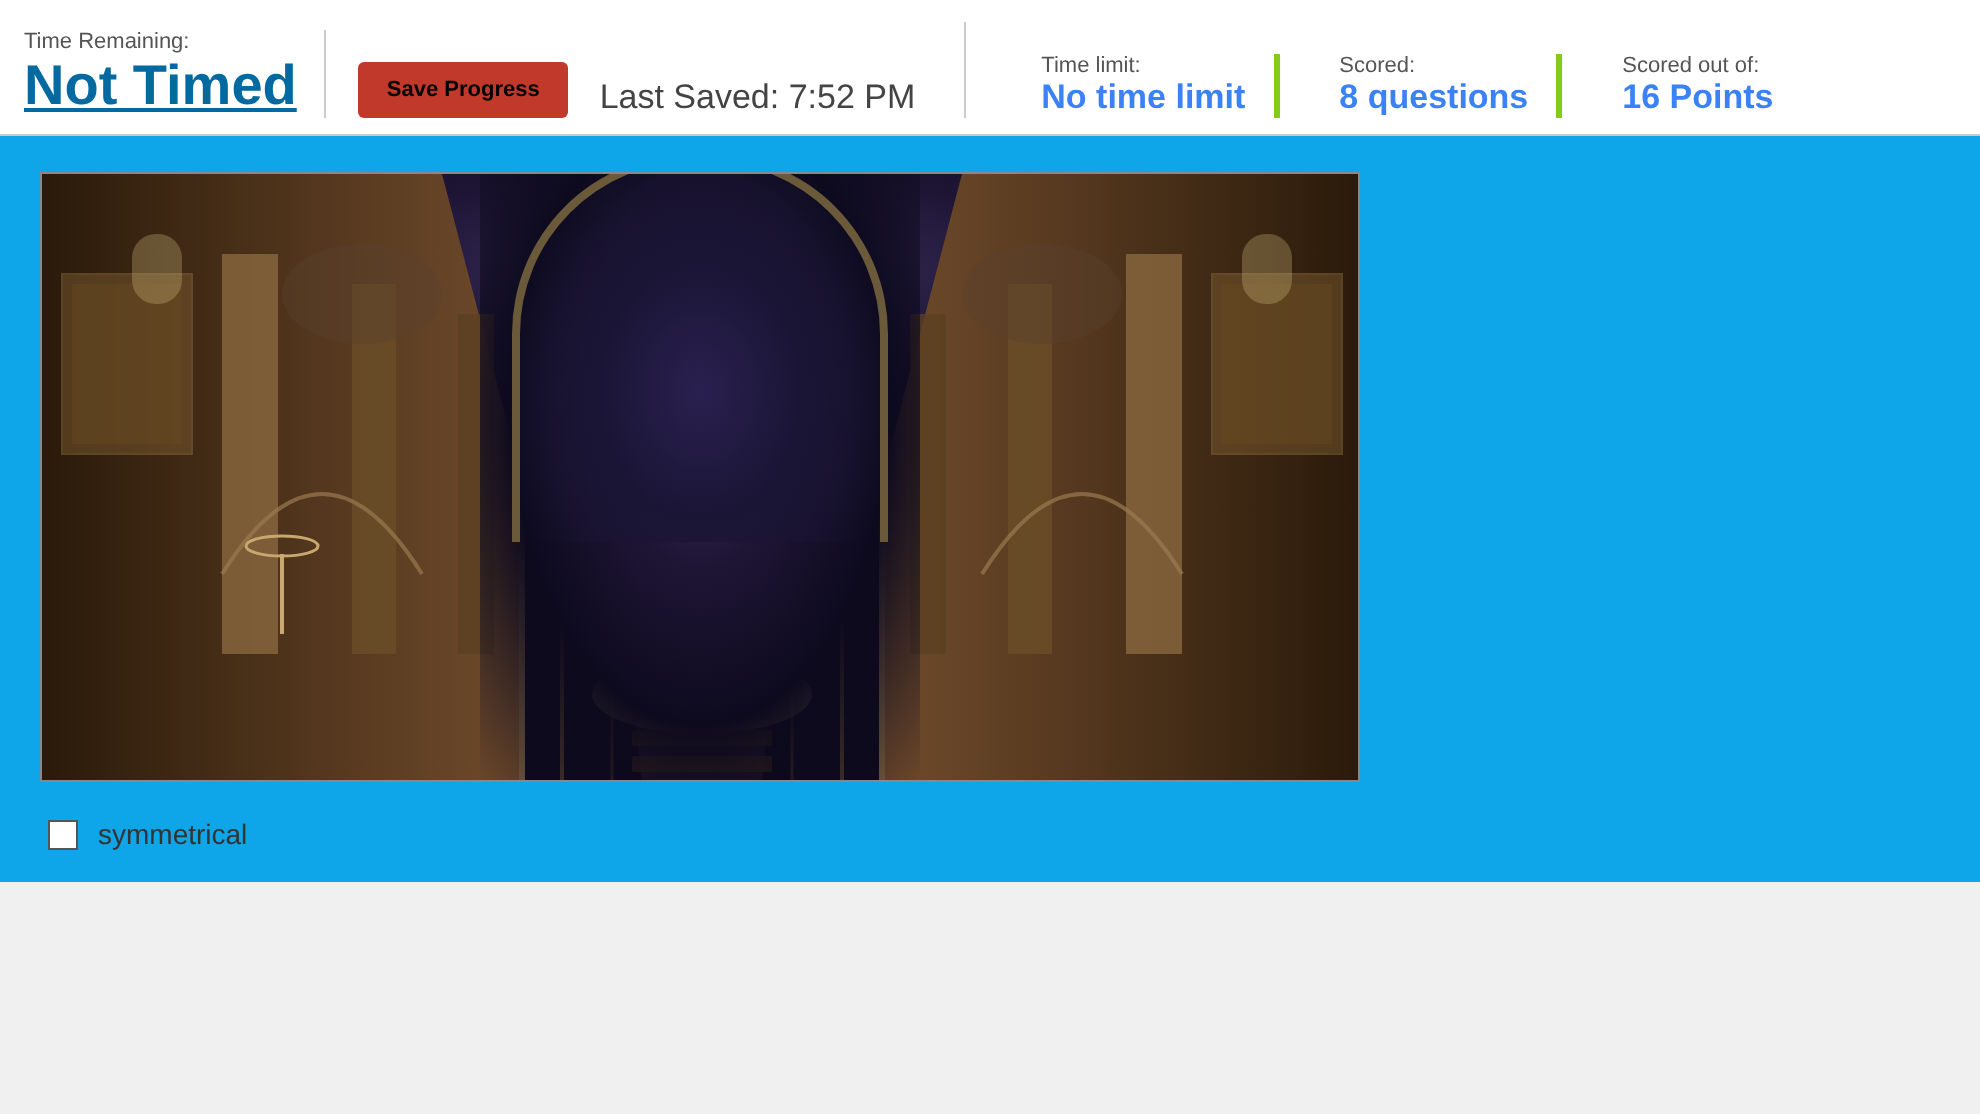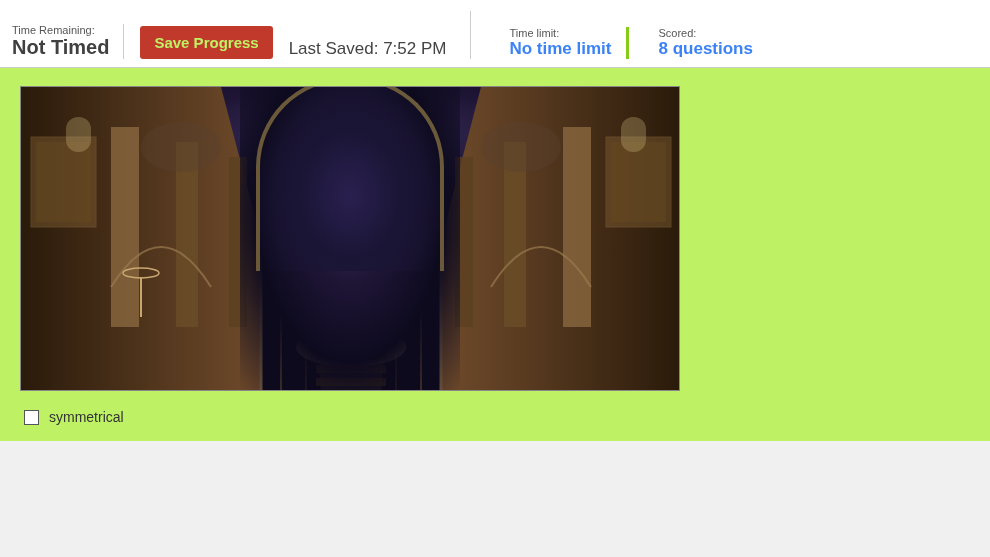--- a/index.html
+++ b/index.html
@@ -34,31 +34,32 @@
       border-right: 1px solid #cccccc;
       padding-right: 14px;
     }
 
     .time-remaining-label {
       font-size: 11px;
       color: #555;
     }
 
     .time-remaining-value {
-      font-size: 20px;
+      font-size: 28px;
       font-weight: bold;
-      color: #404040;
+      color: #0369a1;
+      text-decoration: underline;
     }
 
     .save-progress-btn {
       background-color: #c0392b;
-      color: #bef264;
+      color: #000000;
       border: none;
       padding: 8px 14px;
-      font-size: 15px;
+      font-size: 11px;
       font-weight: bold;
       cursor: pointer;
       border-radius: 3px;
       white-space: nowrap;
     }
 
     .last-saved {
       font-size: 17px;
       color: #444;
       white-space: nowrap;
@@ -89,21 +90,21 @@
 
     .stat-value {
       font-size: 17px;
       font-weight: bold;
       color: #3b82f6;
     }
 
     
     .main-content {
       padding: 18px 20px 16px 20px;
-      background-color: #bef264;
+      background-color: #0ea5e9;
     }
 
     
     .cathedral-image {
       width: 660px;
       height: 305px;
       background: linear-gradient(
         135deg,
         #3d2b1a 0%,
         #5c3d22 10%,
@@ -207,20 +208,24 @@
   <div class="stat-block">
     <span class="stat-label">Time limit:</span>
     <span class="stat-value">No time limit</span>
   </div>
 
   <div class="stat-block">
     <span class="stat-label">Scored:</span>
     <span class="stat-value">8 questions</span>
   </div>
 
+  <div class="stat-block">
+    <span class="stat-label">Scored out of:</span>
+    <span class="stat-value">16 Points</span>
+  </div>
 </div>
 
 <div class="main-content">
 
   <div class="cathedral-image">
     <svg class="cathedral-svg" viewBox="0 0 660 305" xmlns="http://www.w3.org/2000/svg">
 
       <defs>
         <radialGradient id="ceilGrad" cx="50%" cy="30%" r="60%">
           <stop offset="0%" stop-color="#3a2e5a"></stop>

